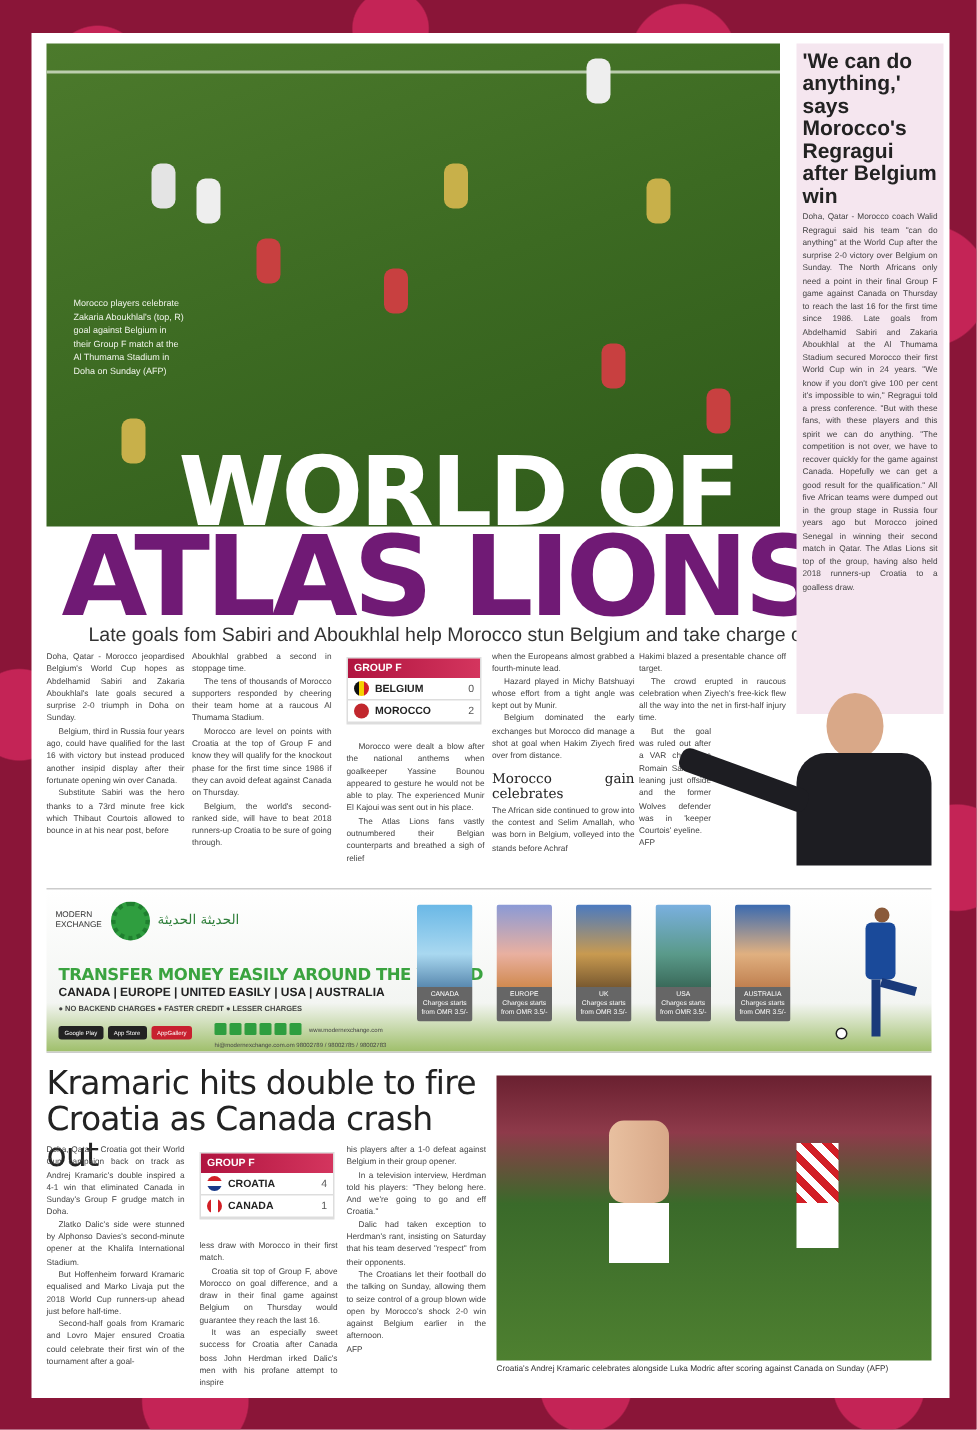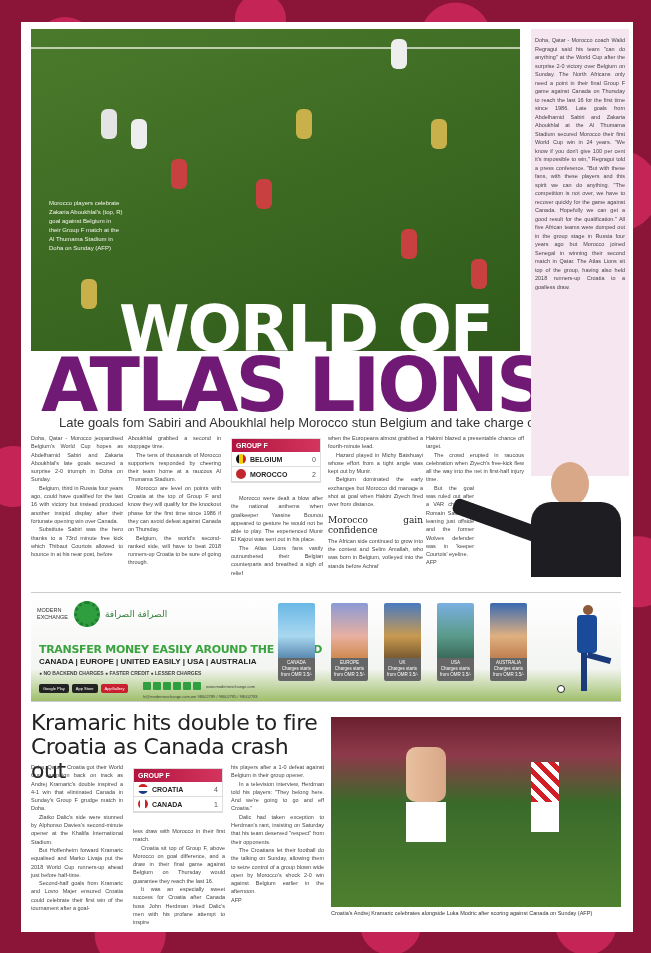--- a/index.html
+++ b/index.html
@@ -77,20 +77,21 @@
     <div class="player" style="left:440px;top:230px;background:#c84040"></div>
     <div class="player" style="left:50px;top:250px;background:#c8b04a"></div>
     <div class="caption1">Morocco players celebrate Zakaria Aboukhlal's (top, R) goal against Belgium in their Group F match at the Al Thumama Stadium in Doha on Sunday (AFP)</div>
   </div>
 
   <div class="title1">WORLD OF</div>
   <div class="title2">ATLAS LIONS</div>
   <div class="subhead">Late goals fom Sabiri and Aboukhlal help Morocco stun Belgium and take charge of Group F</div>
 
   <div class="sidebar">
+    <h2>'We can do anything,' says Morocco's Regragui after Belgium win</h2>
     <p>Doha, Qatar - Morocco coach Walid Regragui said his team "can do anything" at the World Cup after the surprise 2-0 victory over Belgium on Sunday. The North Africans only need a point in their final Group F game against Canada on Thursday to reach the last 16 for the first time since 1986. Late goals from Abdelhamid Sabiri and Zakaria Aboukhlal at the Al Thumama Stadium secured Morocco their first World Cup win in 24 years. "We know if you don't give 100 per cent it's impossible to win," Regragui told a press conference. "But with these fans, with these players and this spirit we can do anything. "The competition is not over, we have to recover quickly for the game against Canada. Hopefully we can get a good result for the qualification." All five African teams were dumped out in the group stage in Russia four years ago but Morocco joined Senegal in winning their second match in Qatar. The Atlas Lions sit top of the group, having also held 2018 runners-up Croatia to a goalless draw.</p>
   </div>
 
   <div class="col" style="left:10px;top:412px;width:92px">
     <p>Doha, Qatar - Morocco jeopardised Belgium's World Cup hopes as Abdelhamid Sabiri and Zakaria Aboukhlal's late goals secured a surprise 2-0 triumph in Doha on Sunday.</p>
     <p>Belgium, third in Russia four years ago, could have qualified for the last 16 with victory but instead produced another insipid display after their fortunate opening win over Canada.</p>
     <p>Substitute Sabiri was the hero thanks to a 73rd minute free kick which Thibaut Courtois allowed to bounce in at his near post, before</p>
   </div>
   <div class="col" style="left:107px;top:412px;width:93px">
     <p>Aboukhlal grabbed a second in stoppage time.</p>
@@ -114,41 +115,41 @@
   </div>
 
   <div class="col" style="left:210px;top:472px;width:92px">
     <p style="text-indent:8px">Morocco were dealt a blow after the national anthems when goalkeeper Yassine Bounou appeared to gesture he would not be able to play. The experienced Munir El Kajoui was sent out in his place.</p>
     <p>The Atlas Lions fans vastly outnumbered their Belgian counterparts and breathed a sigh of relief</p>
   </div>
   <div class="col" style="left:307px;top:412px;width:95px">
     <p>when the Europeans almost grabbed a fourth-minute lead.</p>
     <p>Hazard played in Michy Batshuayi whose effort from a tight angle was kept out by Munir.</p>
     <p>Belgium dominated the early exchanges but Morocco did manage a shot at goal when Hakim Ziyech fired over from distance.</p>
-    <div class="subhd">Morocco gain confidence</div>
+    <div class="subhd">Morocco gain celebrates</div>
     <p style="text-indent:0">The African side continued to grow into the contest and Selim Amallah, who was born in Belgium, volleyed into the stands before Achraf</p>
   </div>
   <div class="col" style="left:405px;top:412px;width:98px">
     <p>Hakimi blazed a presentable chance off target.</p>
     <p>The crowd erupted in raucous celebration when Ziyech's free-kick flew all the way into the net in first-half injury time.</p>
     <p style="padding-right:50px">But the goal was ruled out after a VAR check, as Romain Saiss was leaning just offside and the former Wolves defender was in 'keeper Courtois' eyeline.</p>
     <p style="text-indent:0">AFP</p>
   </div>
 
   <div class="coach">
     <div style="position:absolute;left:120px;top:0;width:38px;height:44px;border-radius:50%;background:#d9a888"></div>
     <div style="position:absolute;left:100px;top:40px;width:90px;height:75px;background:#1d1d22;border-radius:20px 20px 0 0"></div>
     <div style="position:absolute;left:20px;top:50px;width:90px;height:16px;background:#1d1d22;transform:rotate(20deg);border-radius:6px"></div>
   </div>
 
   <div class="ad">
     <div class="ad-logo">
       <span class="txt" style="width:32px">MODERN EXCHANGE</span>
       <span class="gear"></span>
-      <span class="ad-arabic">الصرافة الصرافة</span>
+      <span class="ad-arabic">الحديثة الحديثة</span>
     </div>
     <div class="ad-h">TRANSFER MONEY EASILY AROUND THE WORLD</div>
     <div class="ad-c">CANADA | EUROPE | UNITED EASILY | USA | AUSTRALIA</div>
     <div class="ad-f">● NO BACKEND CHARGES ● FASTER CREDIT ● LESSER CHARGES</div>
     <div class="ad-apps">
       <span>Google Play</span>
       <span>App Store</span>
       <span style="background:#c8202f">AppGallery</span>
     </div>
     <div class="ad-social">

